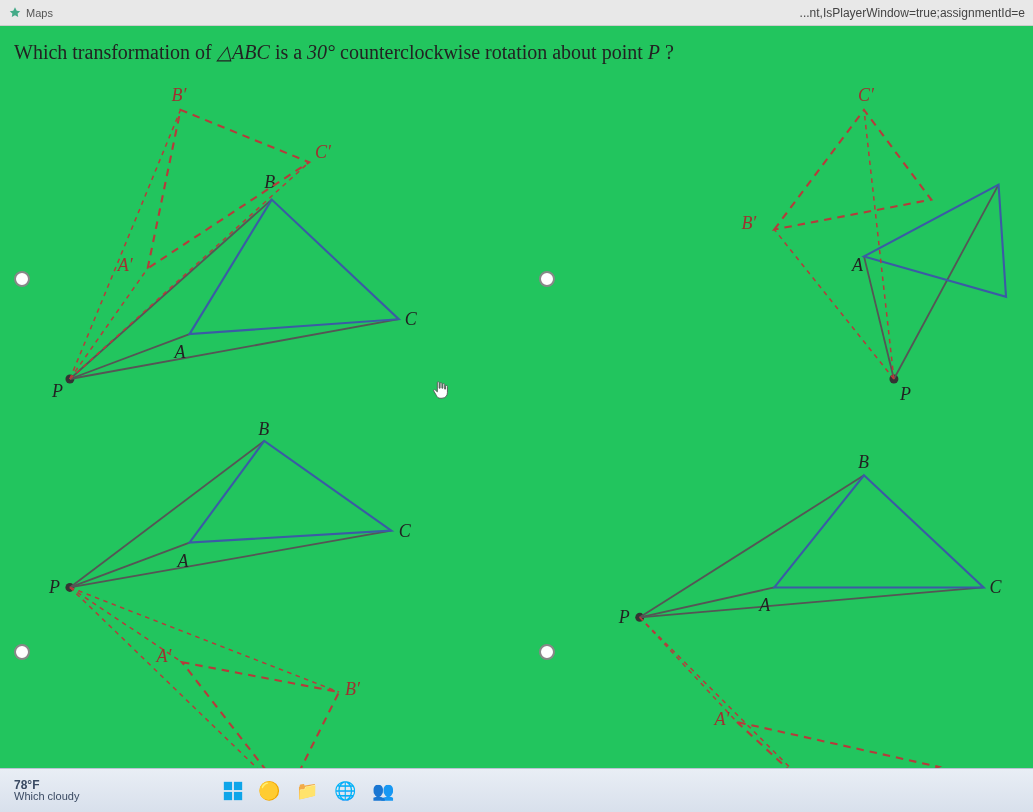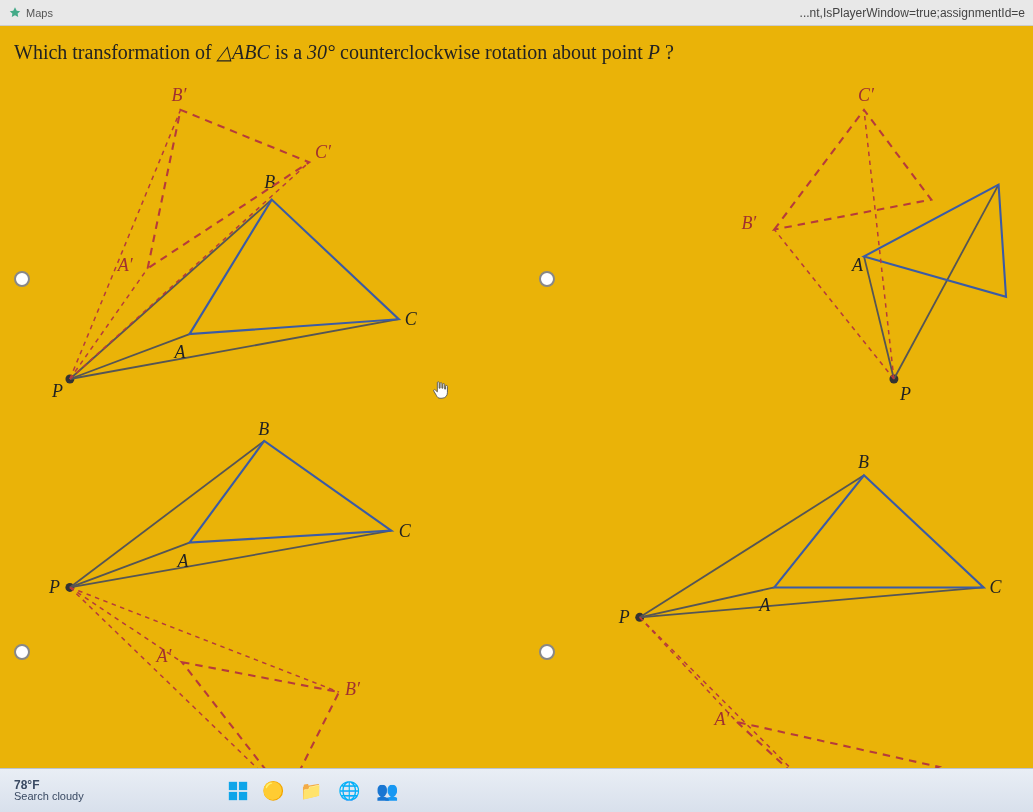--- a/index.html
+++ b/index.html
@@ -4,21 +4,21 @@
 <style>
   * { box-sizing: border-box; margin: 0; padding: 0; }
   html, body { width: 1033px; height: 812px; font-family: Arial, sans-serif; background: #f5f5f5; overflow: hidden; }
 
   
   .top-bar { height: 26px; background: #e8e8e8; border-bottom: 1px solid #ccc; display: flex; align-items: center; padding: 0 8px; gap: 10px; }
   .top-bar .url-frag { font-size: 12px; color: #444; margin-left: auto; }
   .top-bar .fav { display:flex; align-items:center; gap:4px; font-size:11px; color:#555;}
   .fav-icon { width:14px; height:14px; }
 
-  .page { background: #eab308; width: 100%; height: calc(100% - 26px - 44px); position: relative; padding: 14px 20px 0 14px; overflow:hidden; }
+  .page { background: #22c55e; width: 100%; height: calc(100% - 26px - 44px); position: relative; padding: 14px 20px 0 14px; overflow:hidden; }
 
   .question { font-size: 20px; color: #222; margin-bottom: 14px; font-family: Georgia, 'Times New Roman', serif; }
   .question .mathit { font-style: italic; font-family: 'Times New Roman', serif; }
 
   .options { display: grid; grid-template-columns: 1fr 1fr; grid-template-rows: 1fr 1fr; gap: 10px 50px; height: calc(100% - 50px); }
   .option { display: flex; align-items: center; gap: 10px; }
   .radio { width: 16px; height: 16px; border: 2px solid #888; border-radius: 50%; flex-shrink: 0; background:#fff; margin-top:70px;}
   .diagram { flex: 1; height: 100%; }
   .diagram svg { width: 100%; height: 100%; }
 
@@ -161,21 +161,21 @@
 
   <svg class="cursor" style="left:430px; top:350px;" viewBox="0 0 24 24">
     <path fill="#fff" stroke="#555" stroke-width="1" d="M9 3c.6 0 1 .4 1 1v6h1V5c0-.6.4-1 1-1s1 .4 1 1v5h1V6c0-.6.4-1 1-1s1 .4 1 1v5h1V8c0-.6.4-1 1-1s1 .4 1 1v7c0 3-2 6-6 6h-2c-2 0-3-1-4-3l-3-5c-.3-.6 0-1 .5-1.3.5-.3 1.2 0 1.5.5L8 14V4c0-.6.4-1 1-1z"></path>
   </svg>
 
 </div>
 
 <div class="taskbar">
   <div class="weather">
     <span class="t">78°F</span>
-    <span>Search cloudy</span>
+    <span>Which cloudy</span>
   </div>
   <svg class="winicon" viewBox="0 0 24 24" style="margin-left:140px;">
     <rect x="2" y="2" width="9" height="9" fill="#0ea5e9"></rect>
       <rect x="13" y="2" width="9" height="9" fill="#0ea5e9"></rect>
     <rect x="2" y="13" width="9" height="9" fill="#0ea5e9"></rect>
       <rect x="13" y="13" width="9" height="9" fill="#0ea5e9"></rect>
   </svg>
   <div class="icons">
     <span class="ticon">🟡</span>
     <span class="ticon">📁</span>

